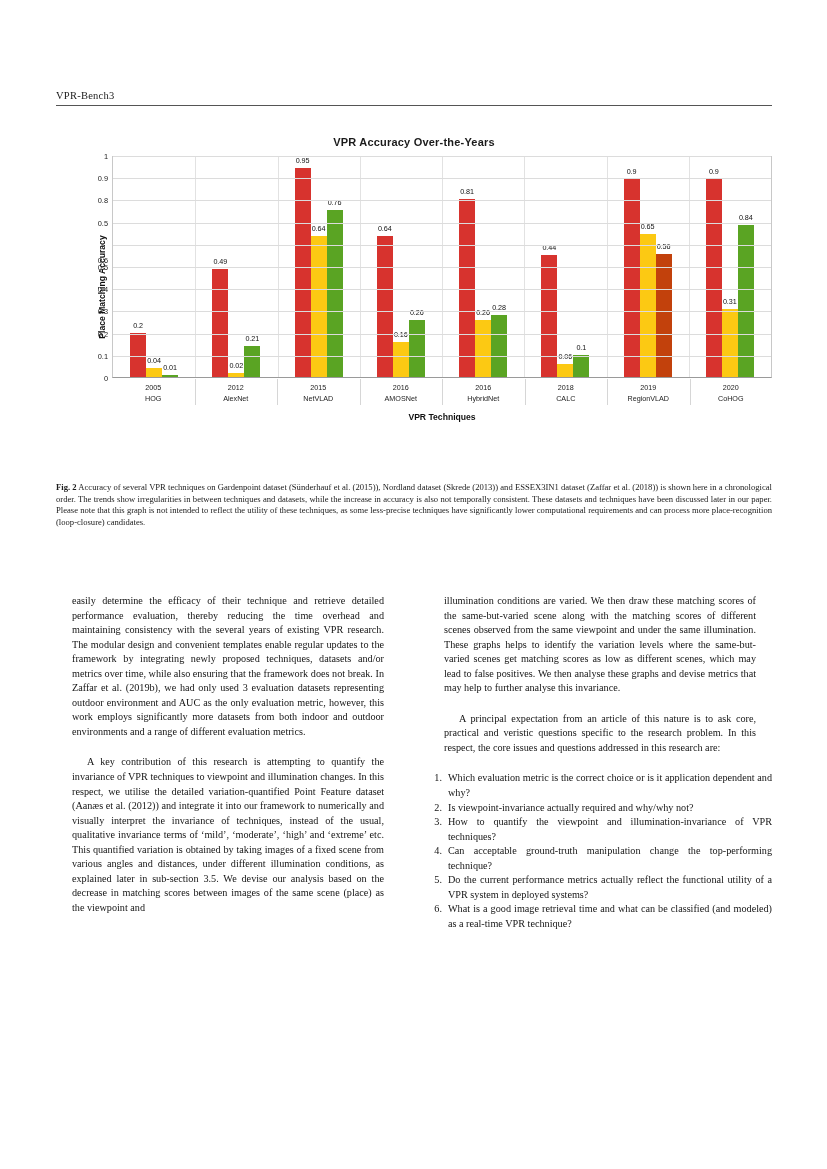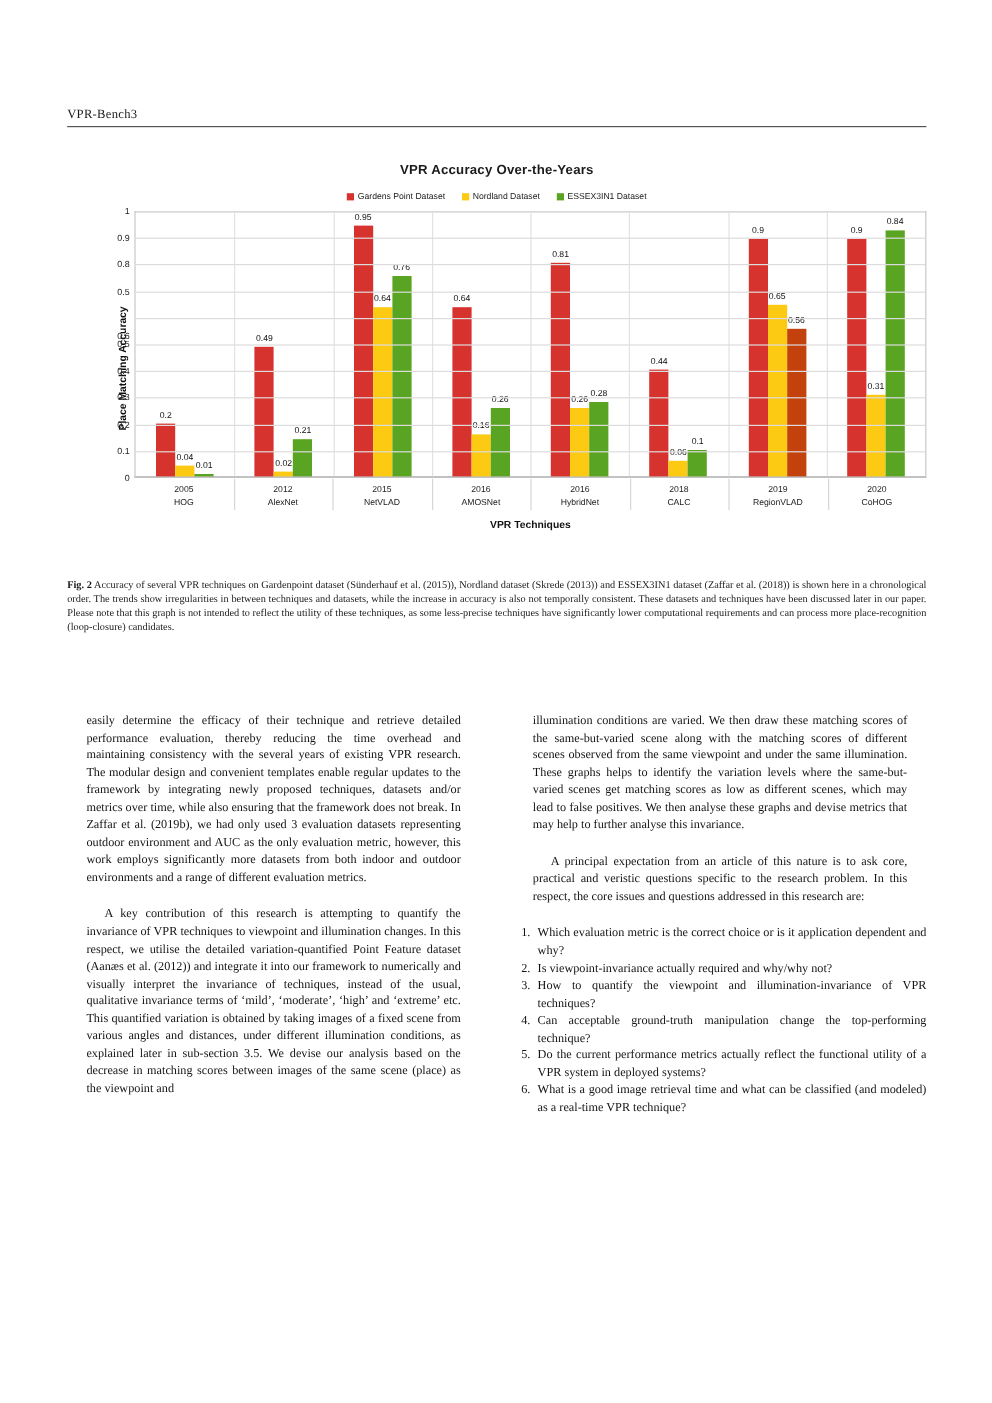--- a/index.html
+++ b/index.html
@@ -256,34 +256,20 @@
 <div class="page">
 
   <div class="runhead">
     <span>VPR-Bench</span>
     <span>3</span>
     <div class="rule"></div>
   </div>
 
   <div class="figure">
     <div class="chart-title">VPR Accuracy Over-the-Years</div>
-    <div class="legend" id="legend">
-        <span class="legend-item">
-          <span class="legend-swatch" style="background: rgb(215, 51, 46);"></span>
-          <span>Gardens Point Dataset</span>
-        </span>
-        <span class="legend-item">
-          <span class="legend-swatch" style="background: rgb(252, 201, 19);"></span>
-          <span>Nordland Dataset</span>
-        </span>
-        <span class="legend-item">
-          <span class="legend-swatch" style="background: rgb(90, 164, 35);"></span>
-          <span>ESSEX3IN1 Dataset</span>
-        </span>
-      </div>
 
     <div class="plot-wrap">
       <div class="ylabel">Place Matching Accuracy</div>
       <div class="yticks" id="yticks">
           <div class="ytick" style="top: 222px;">0</div>
           <div class="ytick" style="top: 199.8px;">0.1</div>
           <div class="ytick" style="top: 177.6px;">0.2</div>
           <div class="ytick" style="top: 155.4px;">0.3</div>
           <div class="ytick" style="top: 133.2px;">0.4</div>
           <div class="ytick" style="top: 111px;">0.5</div>
@@ -344,21 +330,21 @@
                 <span class="vlabel">0.81</span>
               </div>
               <div class="bar" style="height: 57.2px; background: rgb(252, 201, 19);">
                 <span class="vlabel">0.26</span>
               </div>
               <div class="bar" style="height: 61.6px; background: rgb(90, 164, 35);">
                 <span class="vlabel">0.28</span>
               </div>
             </div>
             <div class="group">
-              <div class="bar" style="height: 89px; background: rgb(215, 51, 46);">
+              <div class="bar" style="height: 122px; background: rgb(215, 51, 46);">
                 <span class="vlabel">0.44</span>
               </div>
               <div class="bar" style="height: 13.2px; background: rgb(252, 201, 19);">
                 <span class="vlabel">0.06</span>
               </div>
               <div class="bar" style="height: 22px; background: rgb(90, 164, 35);">
                 <span class="vlabel">0.1</span>
               </div>
             </div>
             <div class="group">
@@ -372,21 +358,21 @@
                 <span class="vlabel">0.56</span>
               </div>
             </div>
             <div class="group">
               <div class="bar" style="height: 198px; background: rgb(215, 51, 46);">
                 <span class="vlabel">0.9</span>
               </div>
               <div class="bar" style="height: 68.2px; background: rgb(252, 201, 19);">
                 <span class="vlabel">0.31</span>
               </div>
-              <div class="bar" style="height: 205px; background: rgb(90, 164, 35); margin-top: 48px;">
+              <div class="bar" style="height: 152px; background: rgb(90, 164, 35); margin-top: 48px;">
                 <span class="vlabel">0.84</span>
               </div>
             </div>
           </div>
       <div class="gridline" style="top: 198.8px;"></div>
           <div class="gridline" style="top: 176.6px;"></div>
           <div class="gridline" style="top: 154.4px;"></div>
           <div class="gridline" style="top: 132.2px;"></div>
           <div class="gridline" style="top: 110px;"></div>
           <div class="gridline" style="top: 87.8px;"></div>

